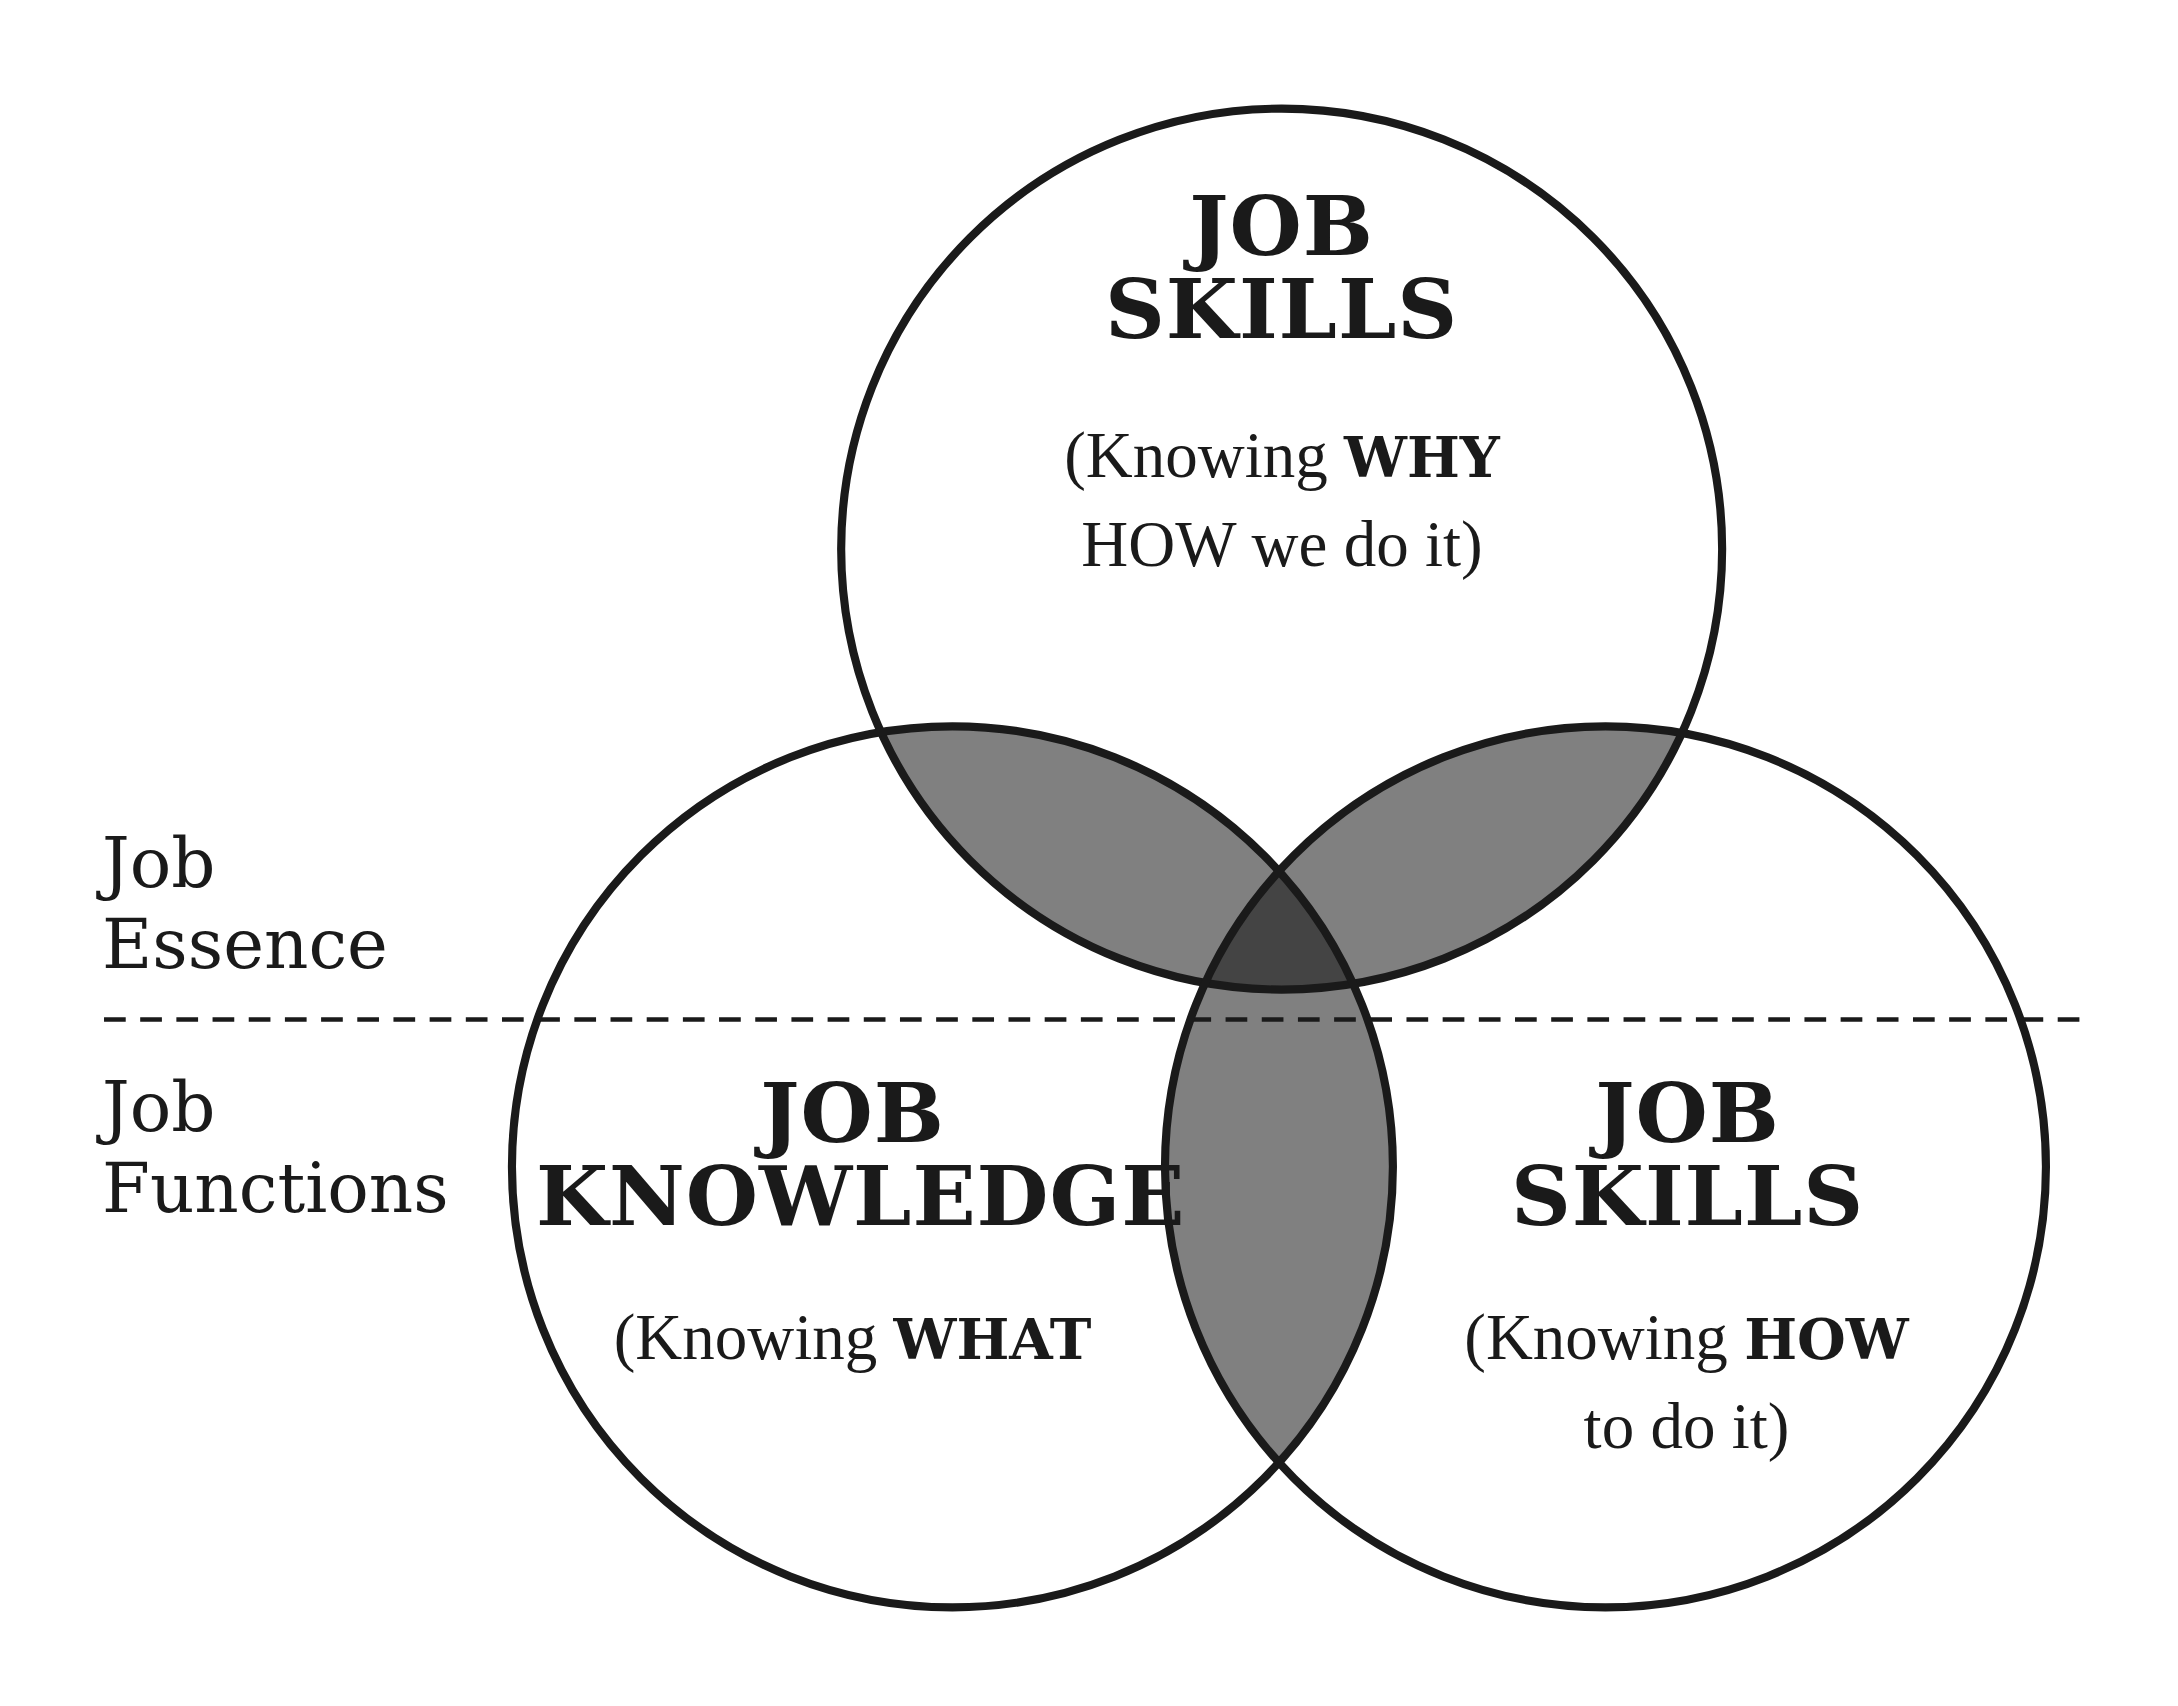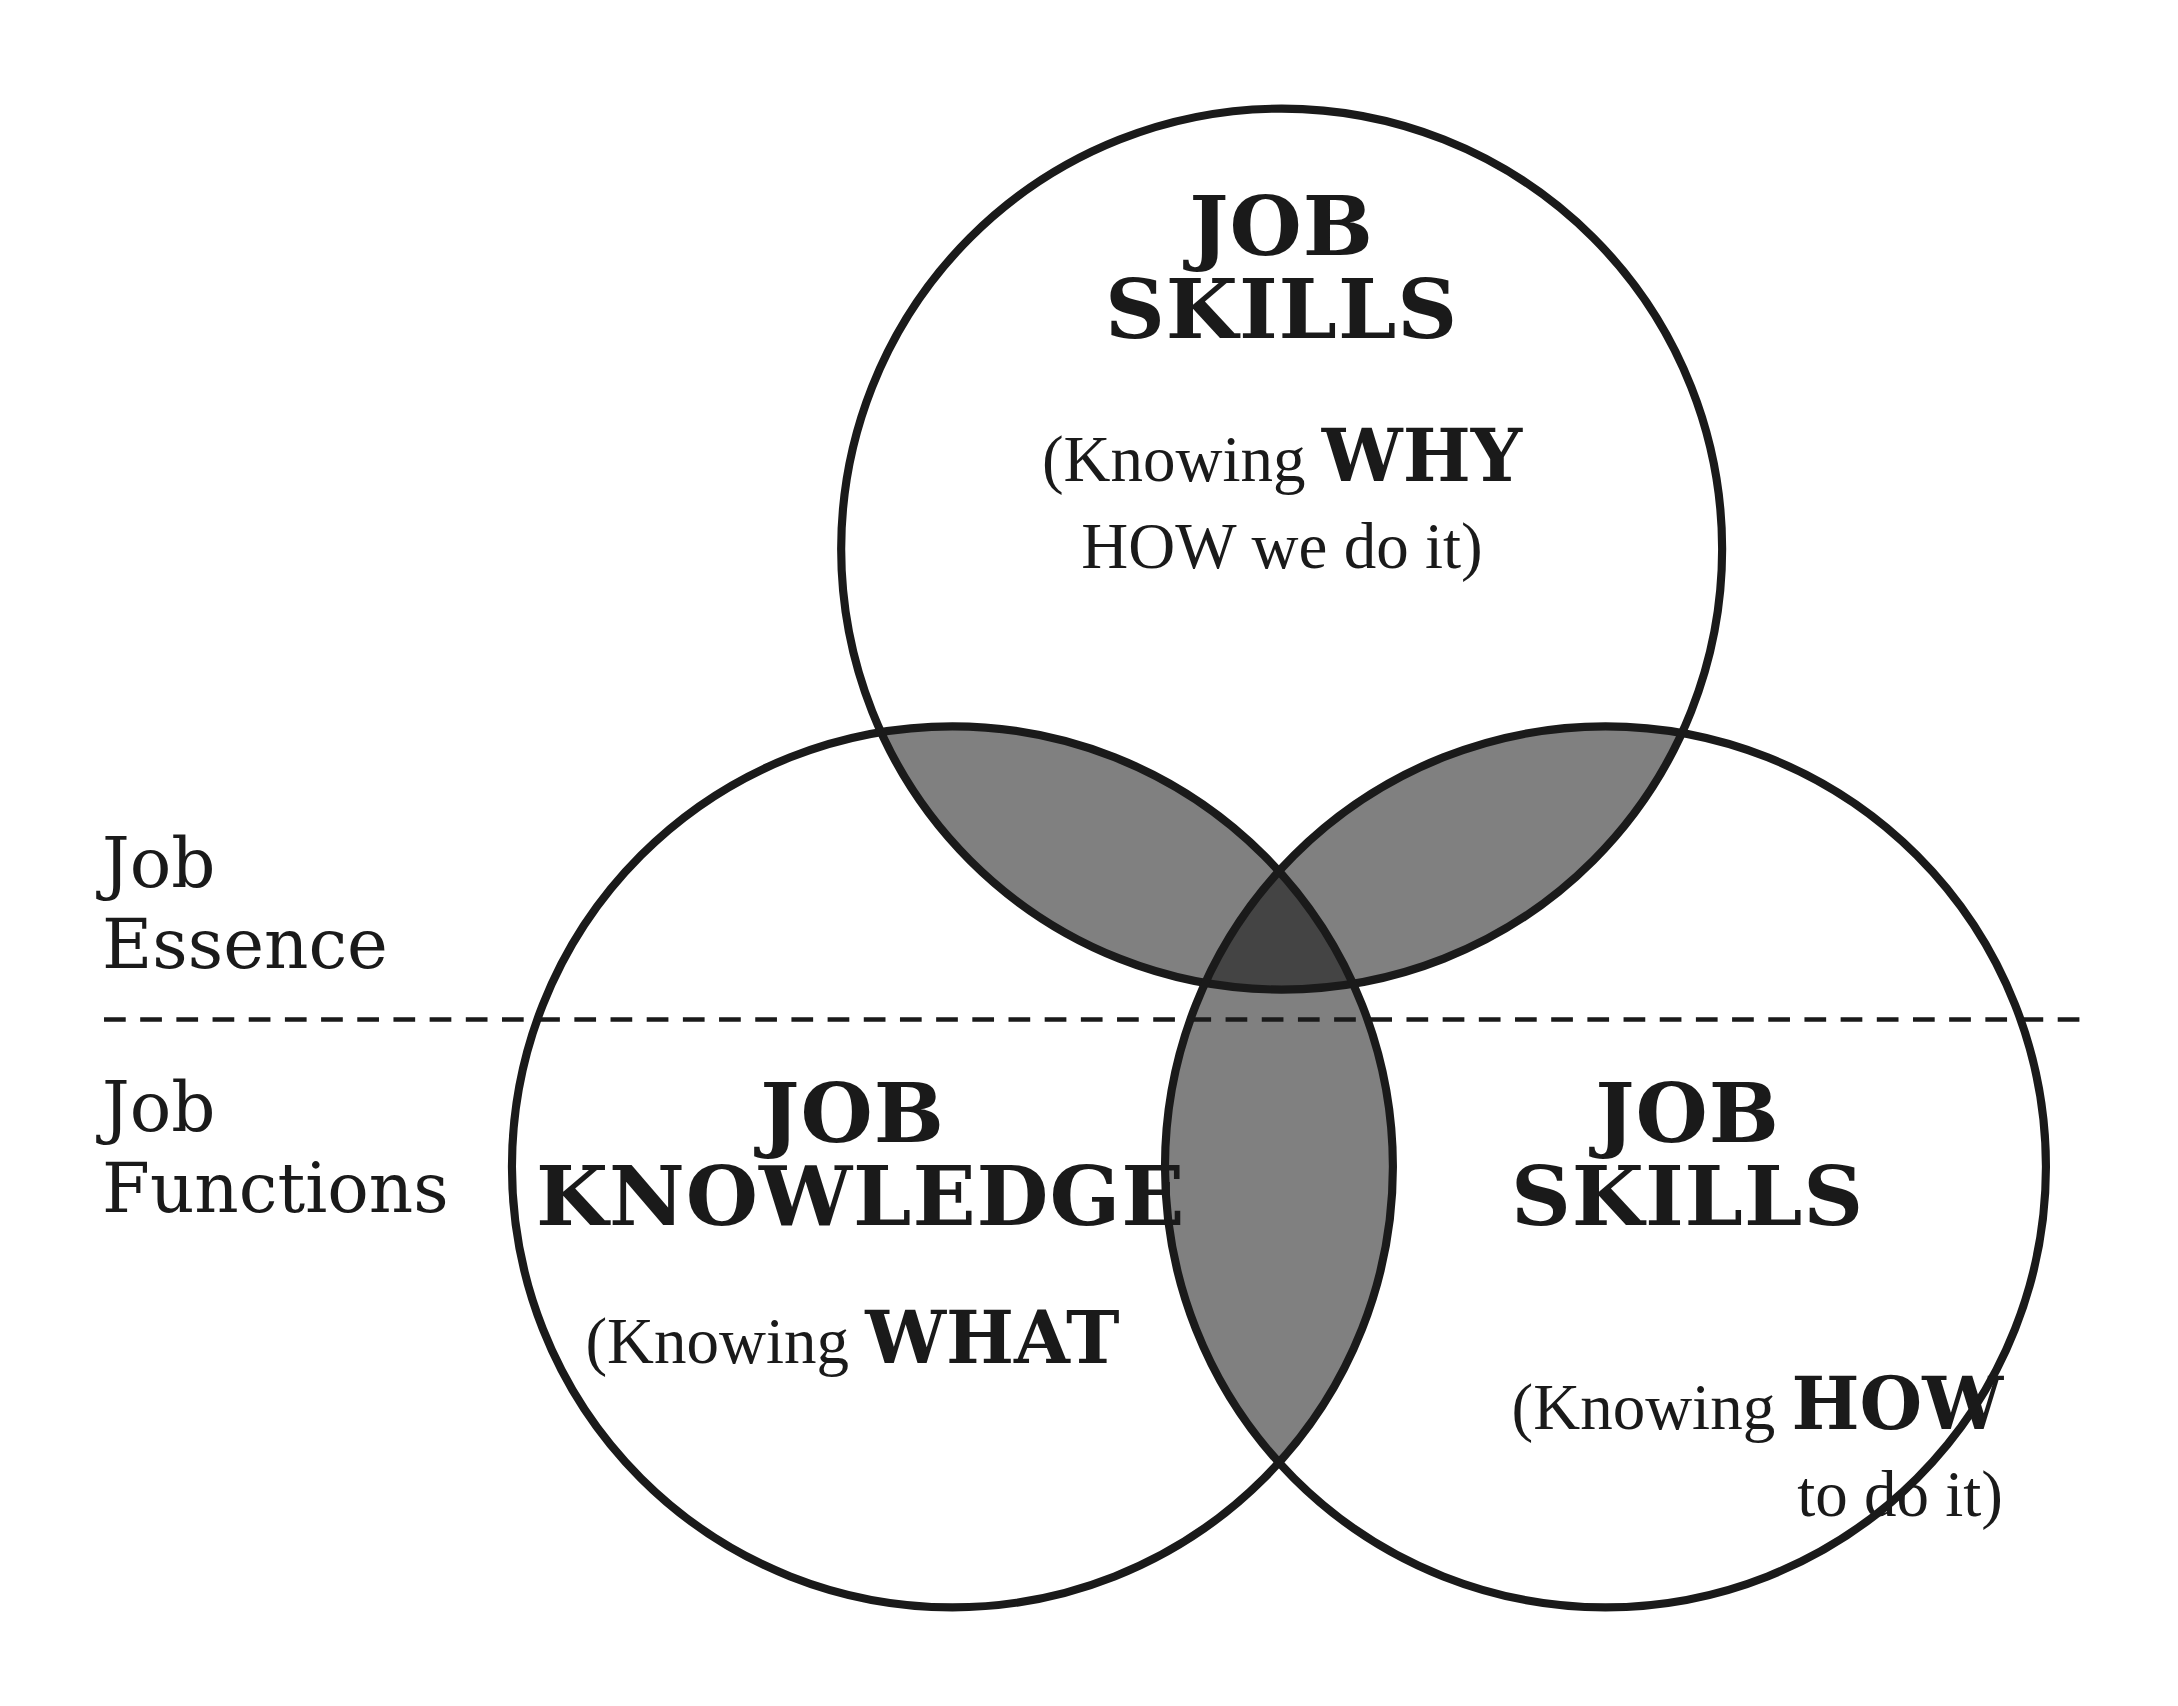--- a/index.html
+++ b/index.html
@@ -1,20 +1,20 @@
 <!DOCTYPE html>
 <html style="font-size:14.5px"><head>
 <meta charset="utf-8">
 <style>
   html, body { margin: 0; padding: 0; background: #ffffff; }
   body { width: 2178px; height: 1706px; position: relative; overflow: hidden; font-family: "DejaVu Serif", serif; color: #1a1a1a; }
   svg.venn { position: absolute; left: 0; top: 0; }
   .title { position: absolute; text-align: center; font-family: "DejaVu Serif", serif; font-weight: bold; font-size: 83px; line-height: 83px; letter-spacing: 0.9px; color: #1a1a1a; transform: scaleY(1.0); }
   .desc { position: absolute; text-align: center; font-family: "Liberation Serif", serif; font-size: 65px; line-height: 87px; color: #1a1a1a; }
-  .desc b { font-family: "DejaVu Serif", serif; font-weight: bold; font-size: 72px; }
+  .desc b { font-family: "DejaVu Serif", serif; font-weight: bold; font-size: 56px; }
   .side { position: absolute; font-family: "DejaVu Serif", serif; font-size: 69px; line-height: 81px; color: #1a1a1a; }
 </style>
 </head>
 <body>
 
 <svg class="venn" width="2178" height="1706" viewBox="0 0 2408 1886" xmlns="http://www.w3.org/2000/svg">
   <defs>
     <clipPath id="clipTop">
         <circle cx="1417" cy="607" r="487"></circle>
       </clipPath>
@@ -63,21 +63,21 @@
   <div>KNOWLEDGE</div>
 </div>
 <div class="desc" style="left:536px; top:1294px; width:633px;">
   <div><span>(Knowing </span><b>WHAT</b></div>
 </div>
 
 <div class="title" style="left:1416px; top:1072px; width:543px;">
   <div>JOB</div>
   <div>SKILLS</div>
 </div>
-<div class="desc" style="left:1370px; top:1360px; width:633px;text-align:right;">
+<div class="desc" style="left:1370px; top:1294px; width:633px;">
   <div><span>(Knowing </span><b>HOW</b></div>
   <div>to do it)</div>
 </div>
 
 <div class="side" style="left:102px; top:823px;">
   <div>Job</div>
   <div>Essence</div>
 </div>
 <div class="side" style="left:102px; top:1067px;">
   <div>Job</div>

